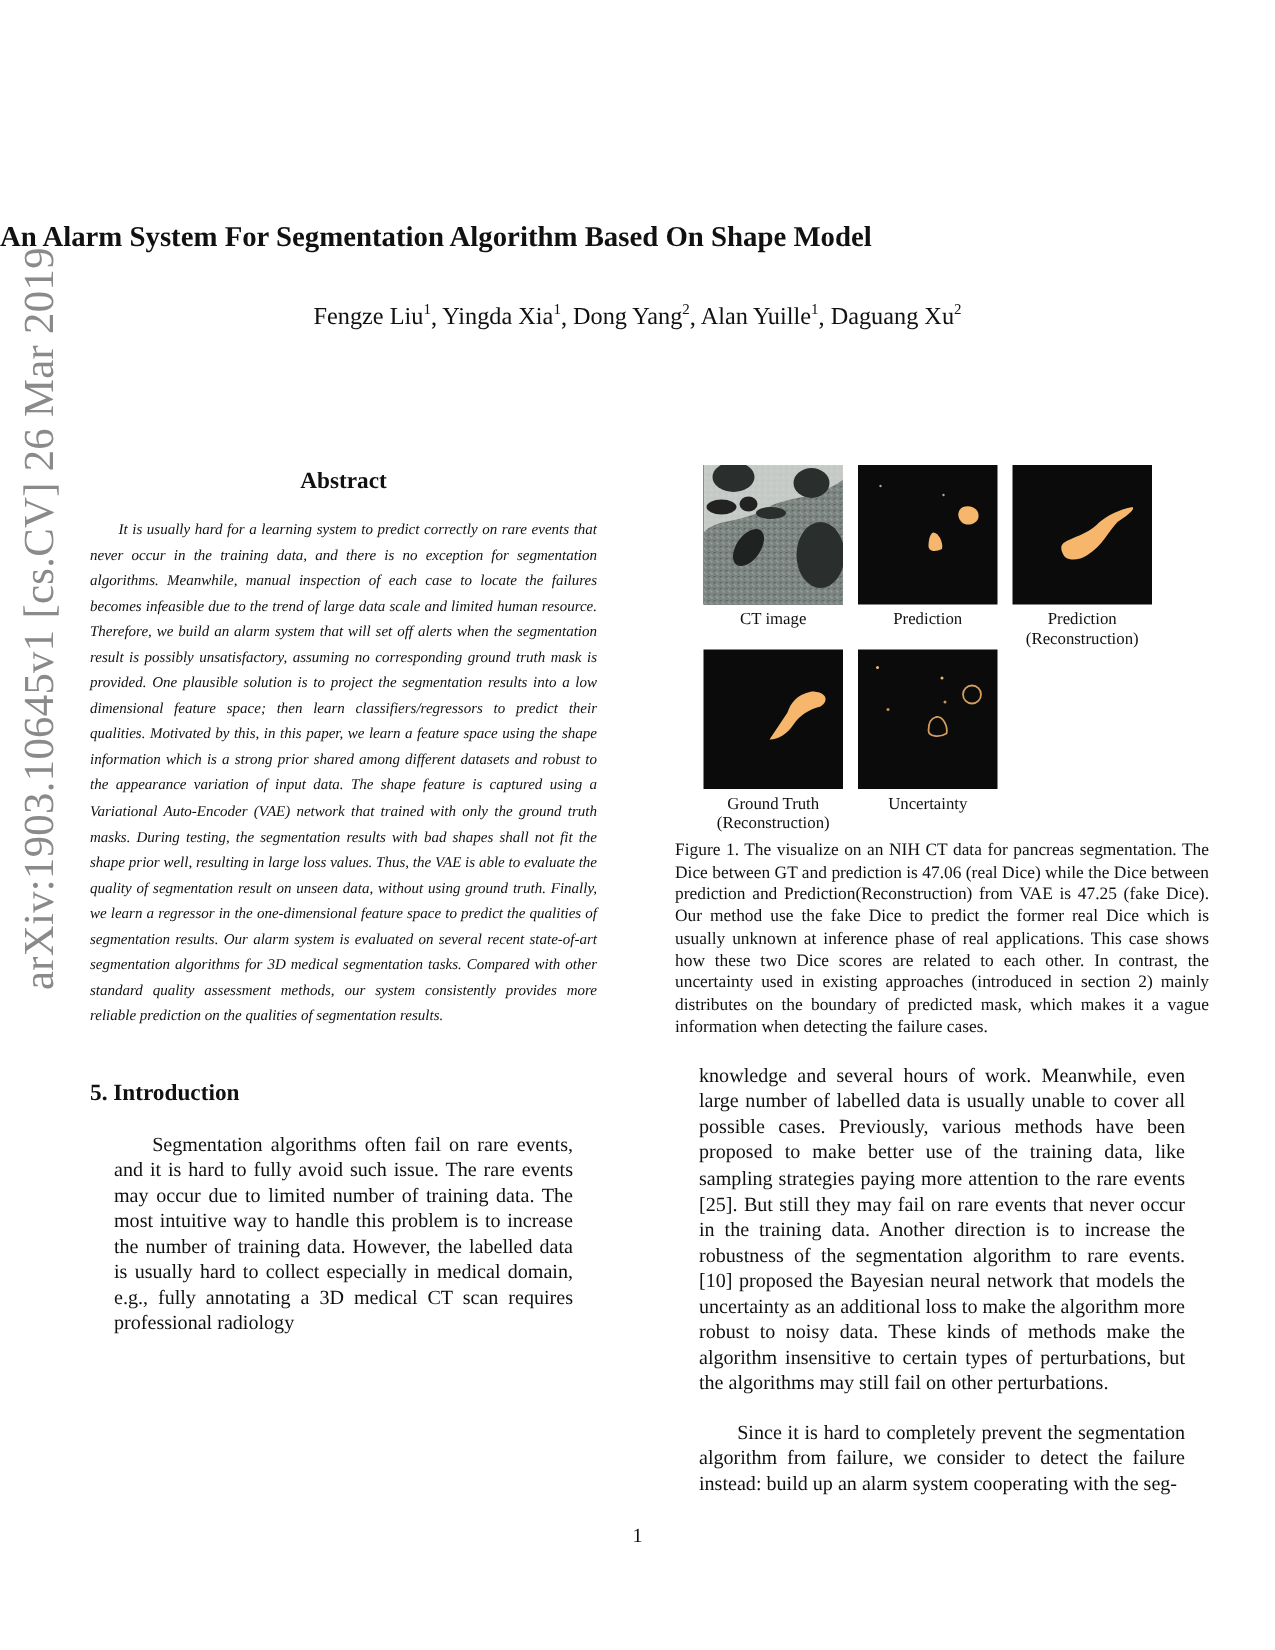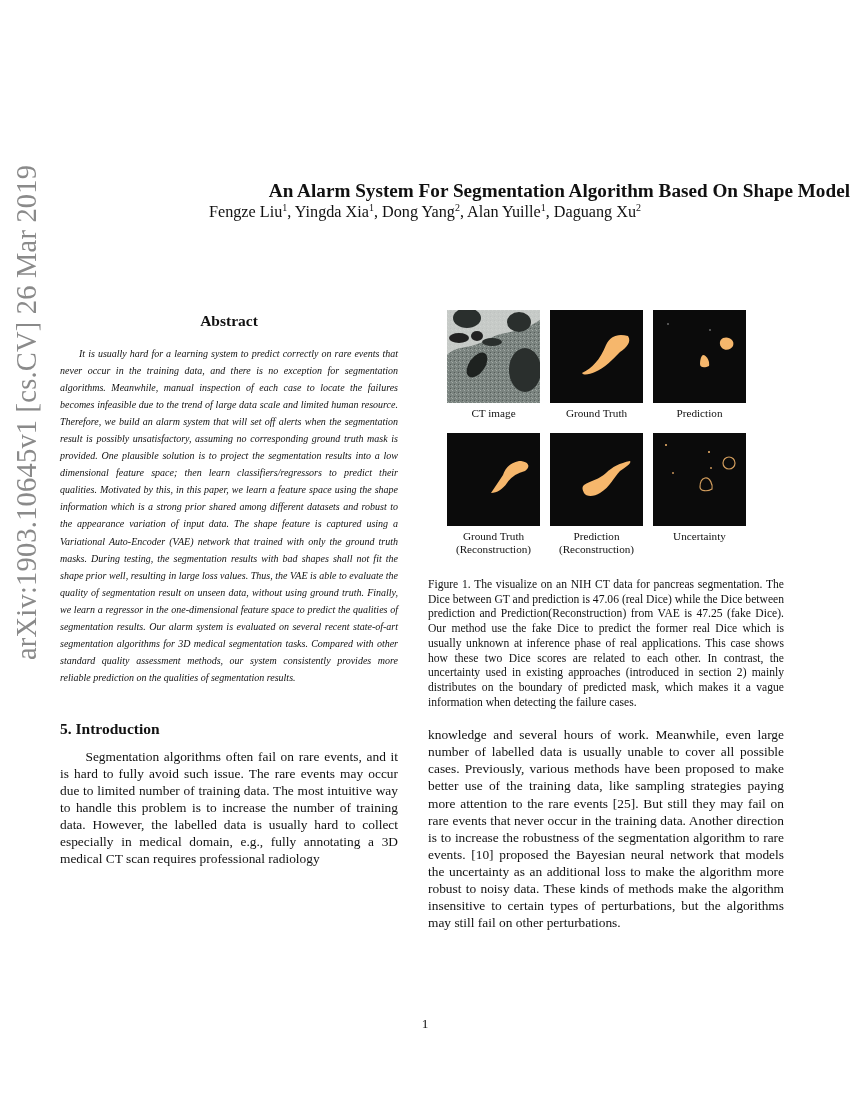--- a/index.html
+++ b/index.html
@@ -2,36 +2,36 @@
 <html><head>
 <meta charset="utf-8">
 <style>
   html, body { margin:0; padding:0; background:#ffffff; }
   body { width:850px; height:1100px; position:relative; overflow:hidden;
          font-family:"Liberation Serif","DejaVu Serif",serif; color:#111; }
   .sidebar-stamp { position:absolute; left:7px; top:290px; width:40px; height:370px; }
   .sidebar-stamp span { position:absolute; left:0; top:370px; transform-origin:0 0;
          transform:rotate(-90deg); white-space:nowrap; font-size:28.5px; color:#8a8a8a;
          letter-spacing:0.2px; line-height:40px; }
-  .title { position:absolute; left:0; width:850px; top:148px; text-align:right;
-           font-weight:bold; font-size:19.2px;margin-top:32px; }
+  .title { position:absolute; left:0; width:850px; top:148px; text-align:left;
+           font-weight:bold; font-size:19.2px; }
   .authors { position:absolute; left:0; width:850px; top:198px; text-align:center; font-size:16.2px; line-height:20px; }
   .authors sup { font-size:10px; }
   .col-left { position:absolute; left:60px; top:312px; width:338px;font-family:Liberation Serif, serif; }
-  .col-right { position:absolute; left:428px; top:310px; width:356px; }
+  .col-right { position:absolute; left:450px; top:310px; width:356px; }
   .section-title { font-weight:bold; text-align:center; font-size:15.5px; margin:0 0 15px 0; }
   .abstract { font-style:italic; font-size:10px; line-height:17.05px; text-align:justify;
               text-indent:1.9em; margin:0; hyphens:auto; }
   .intro-title { font-weight:bold; font-size:15.5px; margin:34px 0 10px 0; }
-  .body-text { font-size:13.4px; line-height:17.05px; text-align:justify; margin:0; text-indent:1.9em; }
+  .body-text { font-size:13.4px; line-height:17.05px; text-align:justify; margin:16px; text-indent:1.9em; }
   .figure-grid { display:grid; grid-template-columns:93px 93px 93px; column-gap:10px; margin-left:19px; }
   .panel { width:93px; height:93px; background:#0b0b0b; position:relative; overflow:hidden; }
   .panel svg { width:93px; height:93px; display:block; }
   .panel-label { font-size:11.2px; text-align:center; line-height:13px; margin-top:4px; height:26px; }
-  .caption { font-size:11.6px; line-height:14.7px; text-align:justify; margin:22px 0 0 0; }
+  .caption { font-size:11.6px; line-height:14.7px; text-align:justify; margin:4px 0 0 0; }
   .col-right .body-text.first { text-indent:0; margin-top:16px; }
   .col-right .body-text.para2 { margin-top:6px; }
   .page-num { position:absolute; left:0; width:850px; top:1016px; text-align:center; font-size:13.4px; }
 </style>
 </head>
 <body>
 
 <div class="sidebar-stamp">
   <span>arXiv:1903.10645v1  [cs.CV]  26 Mar 2019</span>
 </div>
@@ -78,63 +78,56 @@
           <ellipse cx="45" cy="32" rx="10" ry="4" fill="#2a2f2d"></ellipse>
           <ellipse cx="30" cy="55" rx="8" ry="14" fill="#1e2220" transform="rotate(35 30 55)"></ellipse>
           <ellipse cx="78" cy="60" rx="16" ry="22" fill="#2a2f2d"></ellipse>
         </svg>
       </div>
       <div class="panel-label">CT image</div>
     </div>
     <div>
       <div class="panel">
         <svg viewBox="0 0 93 93">
-          <path d="M32 63 C42 58 50 50 56 35 C60 26 68 23 78 26 C82 32 76 38 70 42 C62 50 55 58 45 62 C40 64 34 66 32 63 Z" fill="#f6b76c"></path>
-        </svg>
-      </div>
-      <div class="panel-label">Ground Truth</div>
-    </div>
-    <div>
-      <div class="panel">
-        <svg viewBox="0 0 93 93">
           <path d="M70 28 C76 26 82 30 80 36 C78 40 72 41 69 38 C66 35 66 30 70 28 Z" fill="#f6b76c"></path>
           <path d="M50 45 C54 45 57 52 56 56 C52 58 47 58 47 54 C47 50 48 46 50 45 Z" fill="#f6b76c"></path>
           <circle cx="15" cy="14" r="0.8" fill="#aaa"></circle>
           <circle cx="57" cy="20" r="0.8" fill="#aaa"></circle>
         </svg>
       </div>
       <div class="panel-label">Prediction</div>
     </div>
     <div>
       <div class="panel">
         <svg viewBox="0 0 93 93">
+          <path d="M34 52 C40 48 50 46 56 40 C62 34 70 30 80 28 C82 30 76 34 70 38 C64 44 60 54 50 60 C44 64 36 64 34 60 C32 56 32 54 34 52 Z" fill="#f6b76c"></path>
+        </svg>
+      </div>
+      <div class="panel-label">Prediction (Reconstruction)</div>
+    </div>
+    <div>
+      <div class="panel">
+        <svg viewBox="0 0 93 93">
           <path d="M44 60 C48 54 52 48 56 42 C58 36 62 30 72 28 C82 28 84 34 78 38 C70 40 64 44 60 50 C56 56 50 60 44 60 Z" fill="#f6b76c"></path>
         </svg>
       </div>
       <div class="panel-label">Ground Truth (Reconstruction)</div>
-    </div>
-    <div>
-      <div class="panel">
-        <svg viewBox="0 0 93 93">
-          <path d="M34 52 C40 48 50 46 56 40 C62 34 70 30 80 28 C82 30 76 34 70 38 C64 44 60 54 50 60 C44 64 36 64 34 60 C32 56 32 54 34 52 Z" fill="#f6b76c"></path>
-        </svg>
-      </div>
-      <div class="panel-label">Prediction (Reconstruction)</div>
     </div>
     <div>
       <div class="panel">
         <svg viewBox="0 0 93 93">
           <circle cx="76" cy="30" r="6" fill="none" stroke="#f6b76c" stroke-width="1.2" opacity="0.85"></circle>
           <path d="M52 45 C57 44 60 52 59 56 C54 59 47 58 47 54 C47 50 48 46 52 45 Z" fill="none" stroke="#f6b76c" stroke-width="1.2" opacity="0.85"></path>
           <circle cx="13" cy="12" r="1" fill="#f6b76c"></circle>
           <circle cx="56" cy="19" r="1" fill="#f6b76c"></circle>
           <circle cx="20" cy="40" r="1" fill="#c9945a"></circle>
           <circle cx="58" cy="35" r="1" fill="#c9945a"></circle>
         </svg>
       </div>
       <div class="panel-label">Uncertainty</div>
     </div>
   </div>
   <p class="caption">Figure 1. The visualize on an NIH CT data for pancreas segmentation. The Dice between GT and prediction is 47.06 (real Dice) while the Dice between prediction and Prediction(Reconstruction) from VAE is 47.25 (fake Dice). Our method use the fake Dice to predict the former real Dice which is usually unknown at inference phase of real applications. This case shows how these two Dice scores are related to each other. In contrast, the uncertainty used in existing approaches (introduced in section 2) mainly distributes on the boundary of predicted mask, which makes it a vague information when detecting the failure cases.</p>
   <p class="body-text first">knowledge and several hours of work. Meanwhile, even large number of labelled data is usually unable to cover all possible cases. Previously, various methods have been proposed to make better use of the training data, like sampling strategies paying more attention to the rare events [25]. But still they may fail on rare events that never occur in the training data. Another direction is to increase the robustness of the segmentation algorithm to rare events. [10] proposed the Bayesian neural network that models the uncertainty as an additional loss to make the algorithm more robust to noisy data. These kinds of methods make the algorithm insensitive to certain types of perturbations, but the algorithms may still fail on other perturbations.</p>
+  <p class="body-text para2">Since it is hard to completely prevent the segmentation algorithm from failure, we consider to detect the failure instead: build up an alarm system cooperating with the seg-</p>
 </div>
 
 <div class="page-num">1</div>
 
 </body></html>

